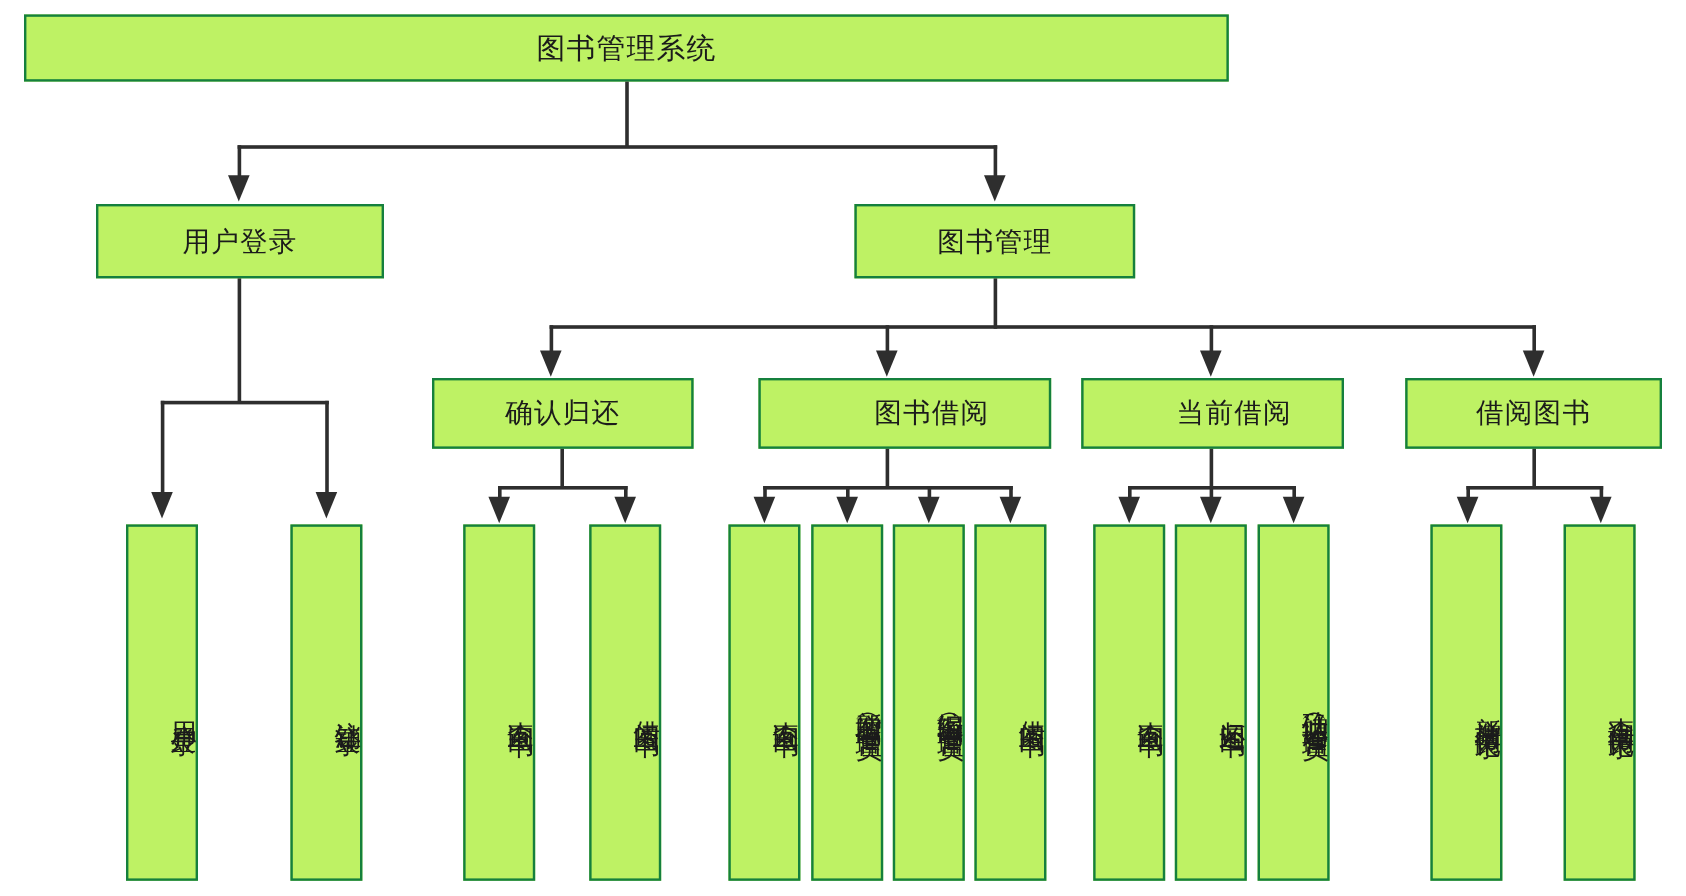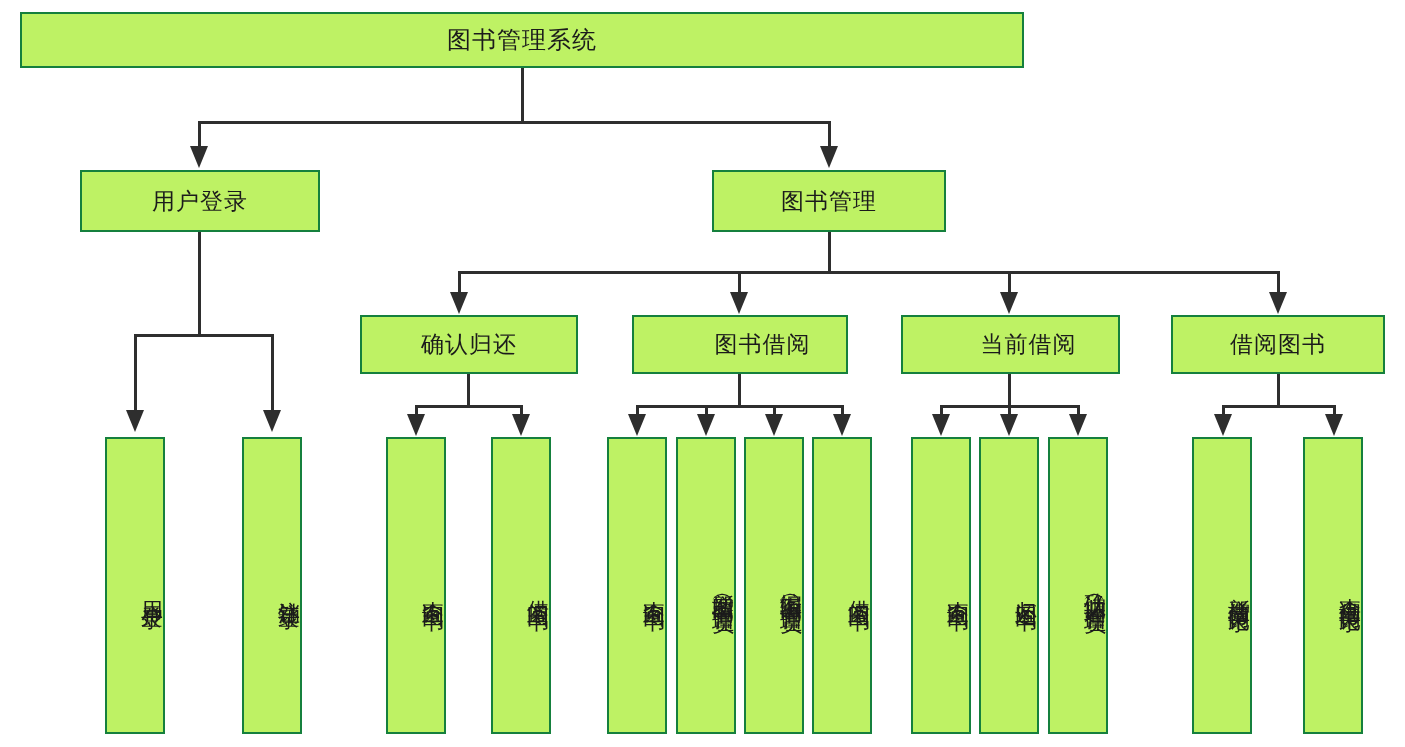--- a/index.html
+++ b/index.html
@@ -97,21 +97,21 @@
   <div class="edge v" style="left:458px; top:271px; width:3px; height:24px;"></div>
   <div class="arrow" style="left:450px; top:292px;"></div>
   <div class="edge v" style="left:738px; top:271px; width:3px; height:24px;"></div>
   <div class="arrow" style="left:730px; top:292px;"></div>
   <div class="edge v" style="left:1008px; top:271px; width:3px; height:24px;"></div>
   <div class="arrow" style="left:1000px; top:292px;"></div>
   <div class="edge v" style="left:1277px; top:271px; width:3px; height:24px;"></div>
   <div class="arrow" style="left:1269px; top:292px;"></div>
 
   <div class="node horiz" style="left:360px; top:315px; width:218px; height:59px;">确认归还</div>
-  <div class="node horiz" style="left:632px; top:315px; width:216px; height:59px;padding-left:45px;">图书借阅</div>
+  <div class="node horiz" style="left:632px; top:315px; width:244px; height:59px;padding-left:45px;">图书借阅</div>
   <div class="node horiz" style="left:901px; top:315px; width:219px; height:59px;padding-left:36px;">当前借阅</div>
   <div class="node horiz" style="left:1171px; top:315px; width:214px; height:59px;">借阅图书</div>
 
   <div class="edge v" style="left:467px; top:374px; width:3px; height:32px;"></div>
   <div class="edge h" style="left:415px; top:405px; width:108px; height:3px;"></div>
   <div class="edge v" style="left:415px; top:405px; width:3px; height:12px;"></div>
   <div class="arrow" style="left:407px; top:414px;"></div>
   <div class="edge v" style="left:520px; top:405px; width:3px; height:12px;"></div>
   <div class="arrow" style="left:512px; top:414px;"></div>
 

